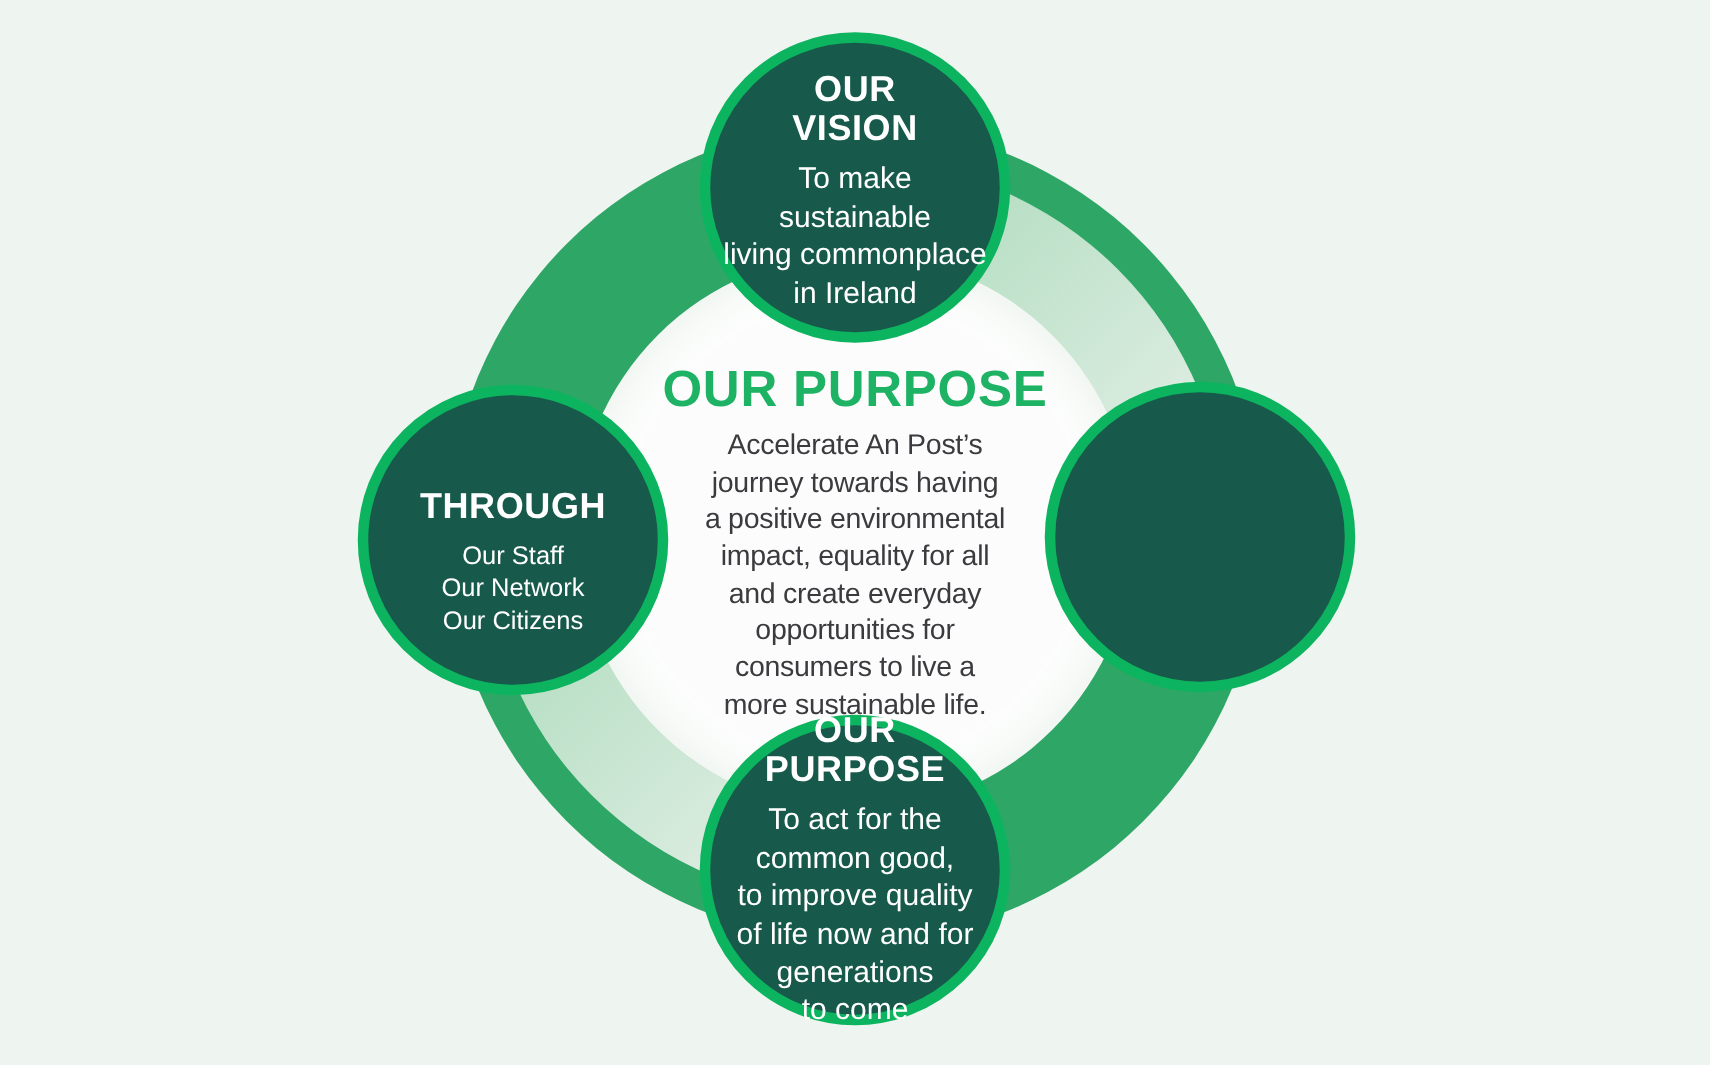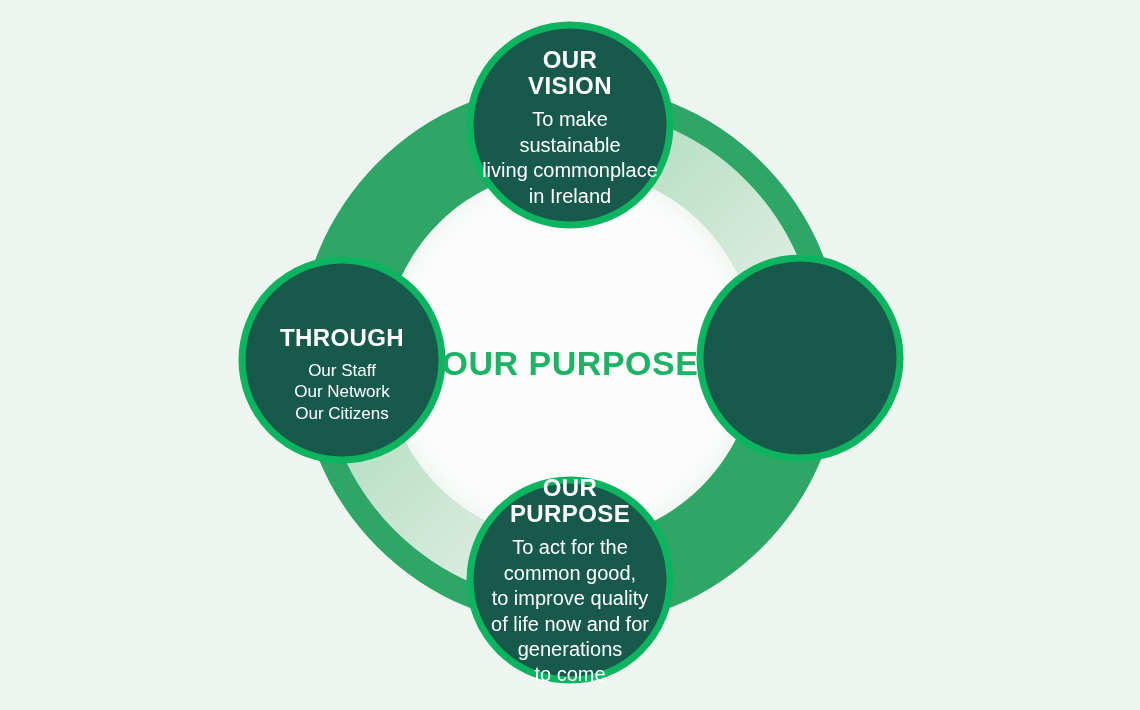--- a/index.html
+++ b/index.html
@@ -65,20 +65,28 @@
     <path class="ring-rim" d="M 570 627 A 272 272 0 0 1 298 355 L 322 355 A 248 248 0 0 0 570 603 Z"></path>
 
     <circle cx="570" cy="125" r="100" class="node-circle"></circle>
     <circle cx="800" cy="358" r="100" class="node-circle"></circle>
     <circle cx="570" cy="580" r="100" class="node-circle"></circle>
     <circle cx="342" cy="360" r="100" class="node-circle"></circle>
   </svg>
 
   <div class="text-block center-block" style="left:570px;top:363px;">
     <div class="center-title">OUR PURPOSE</div>
+    <div class="center-body">Accelerate An Post’s
+journey towards having
+a positive environmental
+impact, equality for all
+and create everyday
+opportunities for
+consumers to live a
+more sustainable life.</div>
   </div>
 
   <div class="text-block node-text" style="left:570px;top:128px;">
     <div class="node-title">OUR
 VISION</div>
     <div class="node-body">To make
 sustainable
 living commonplace
 in Ireland</div>
   </div>

